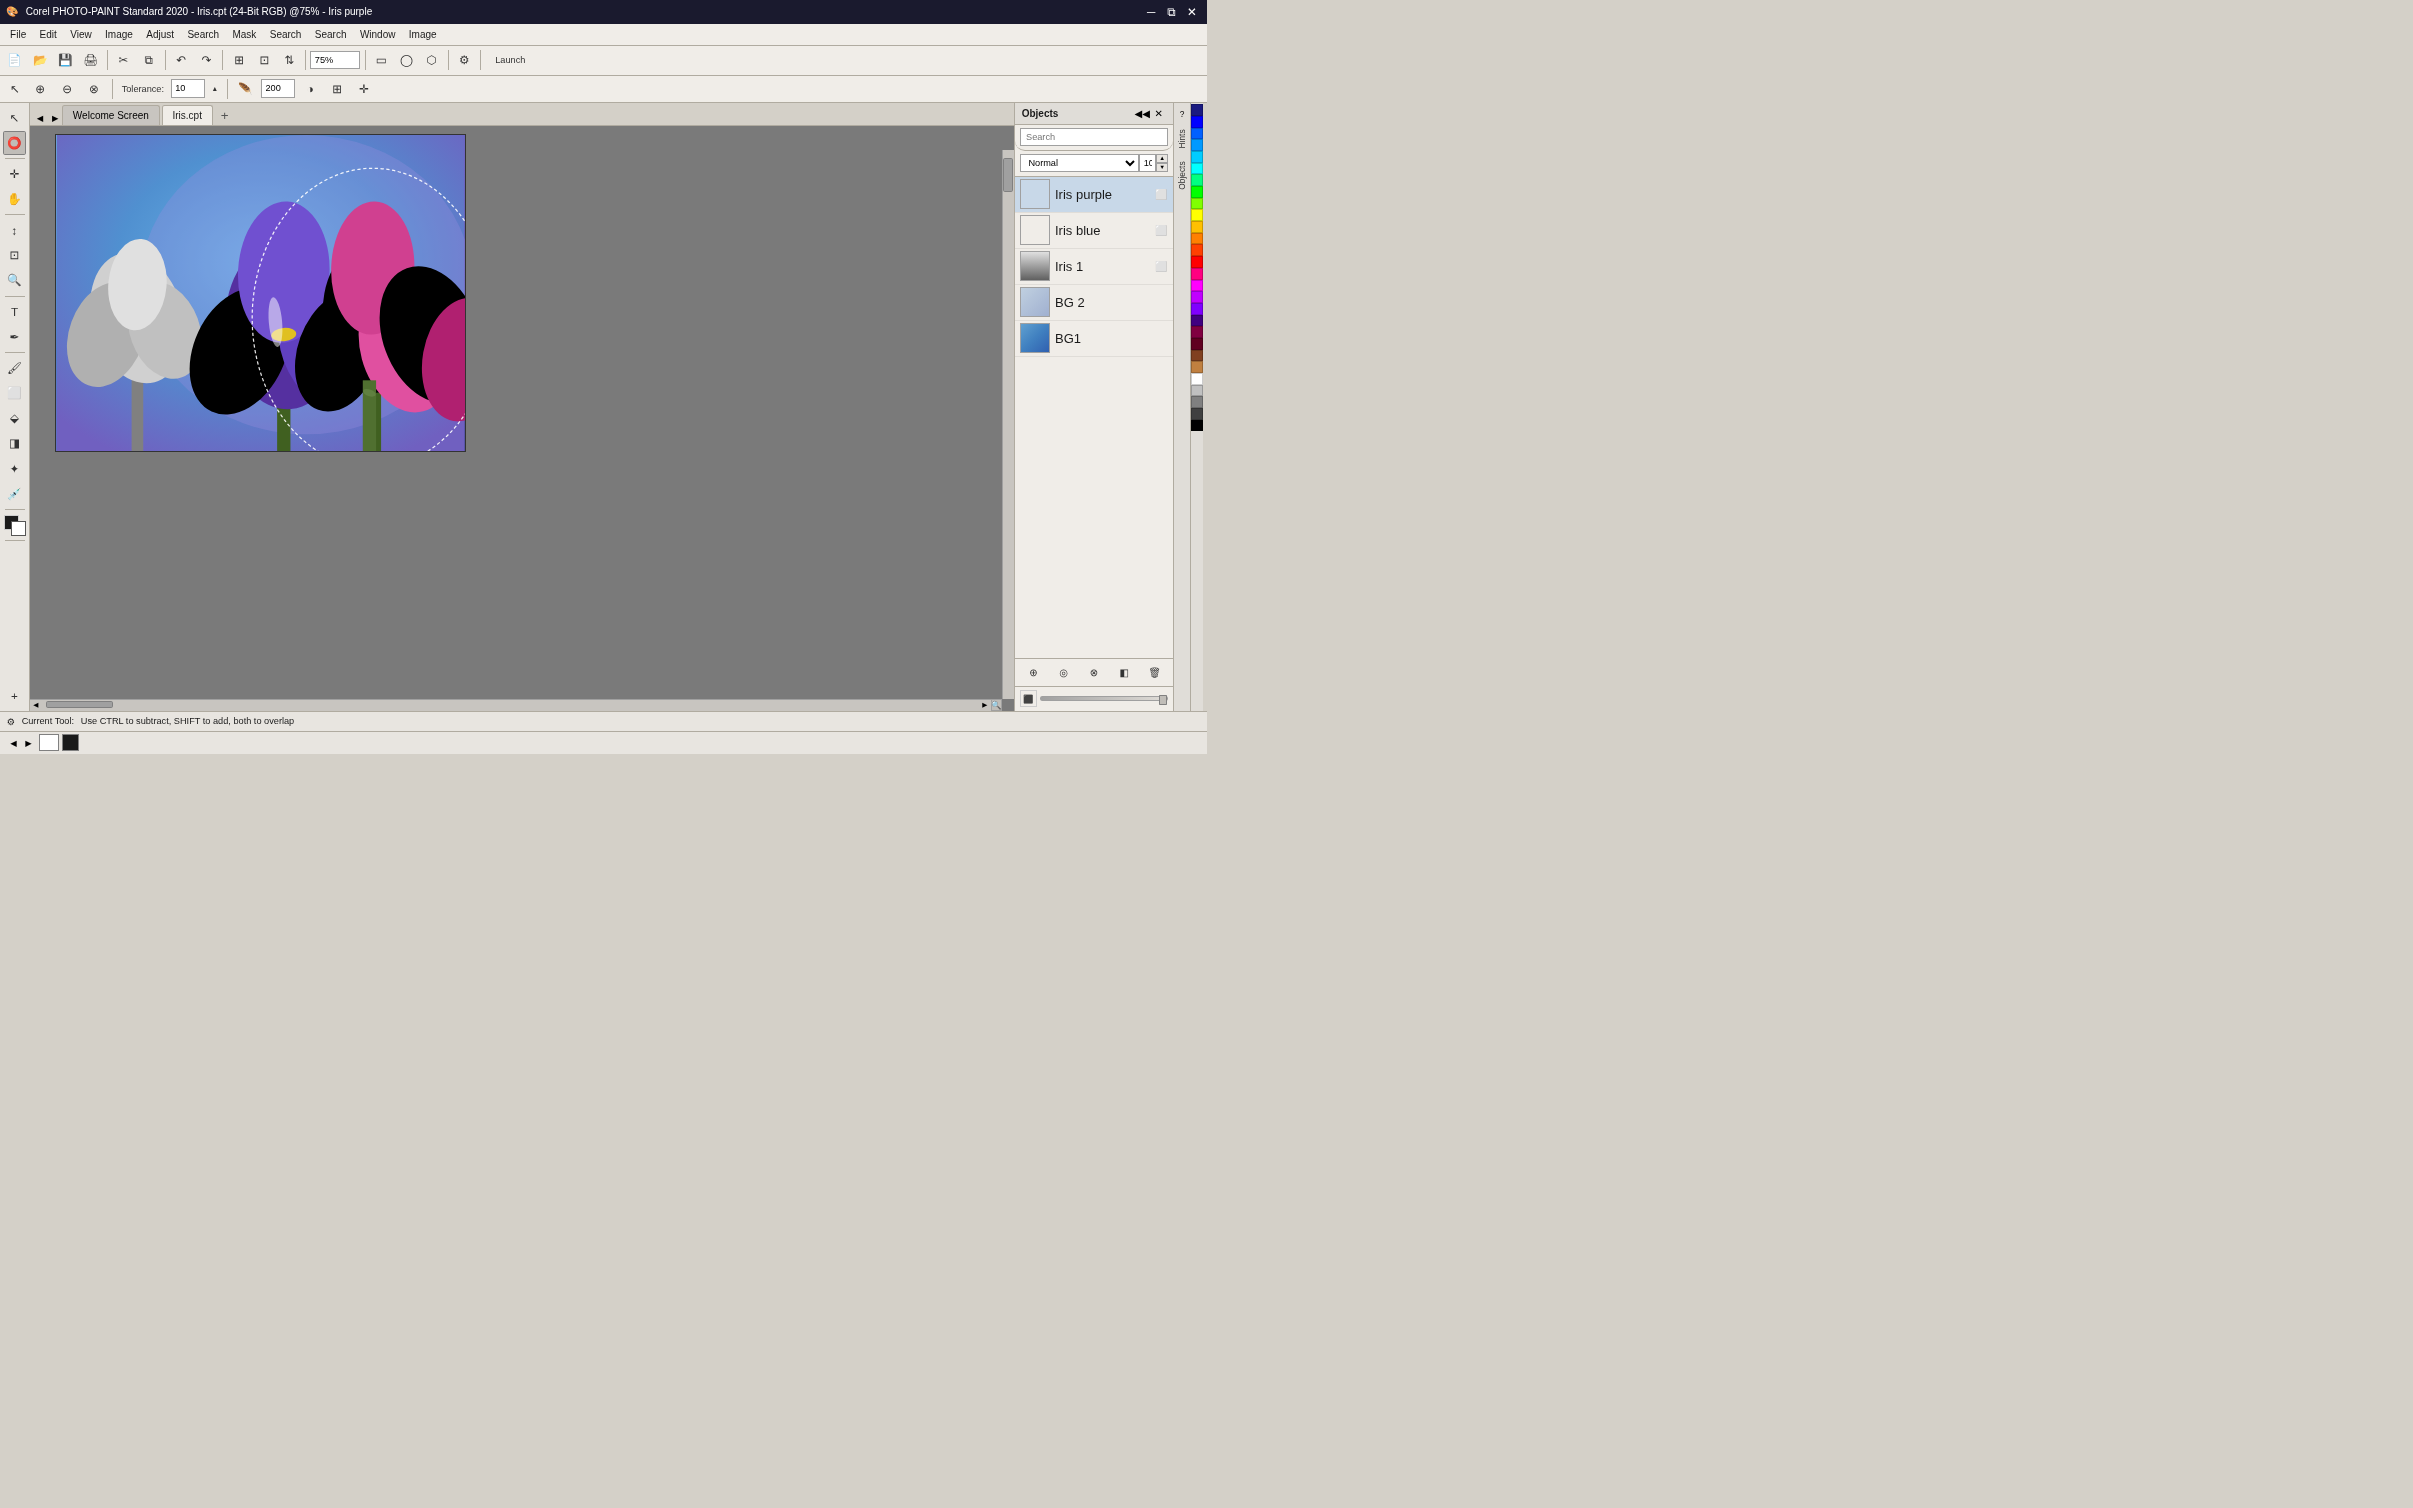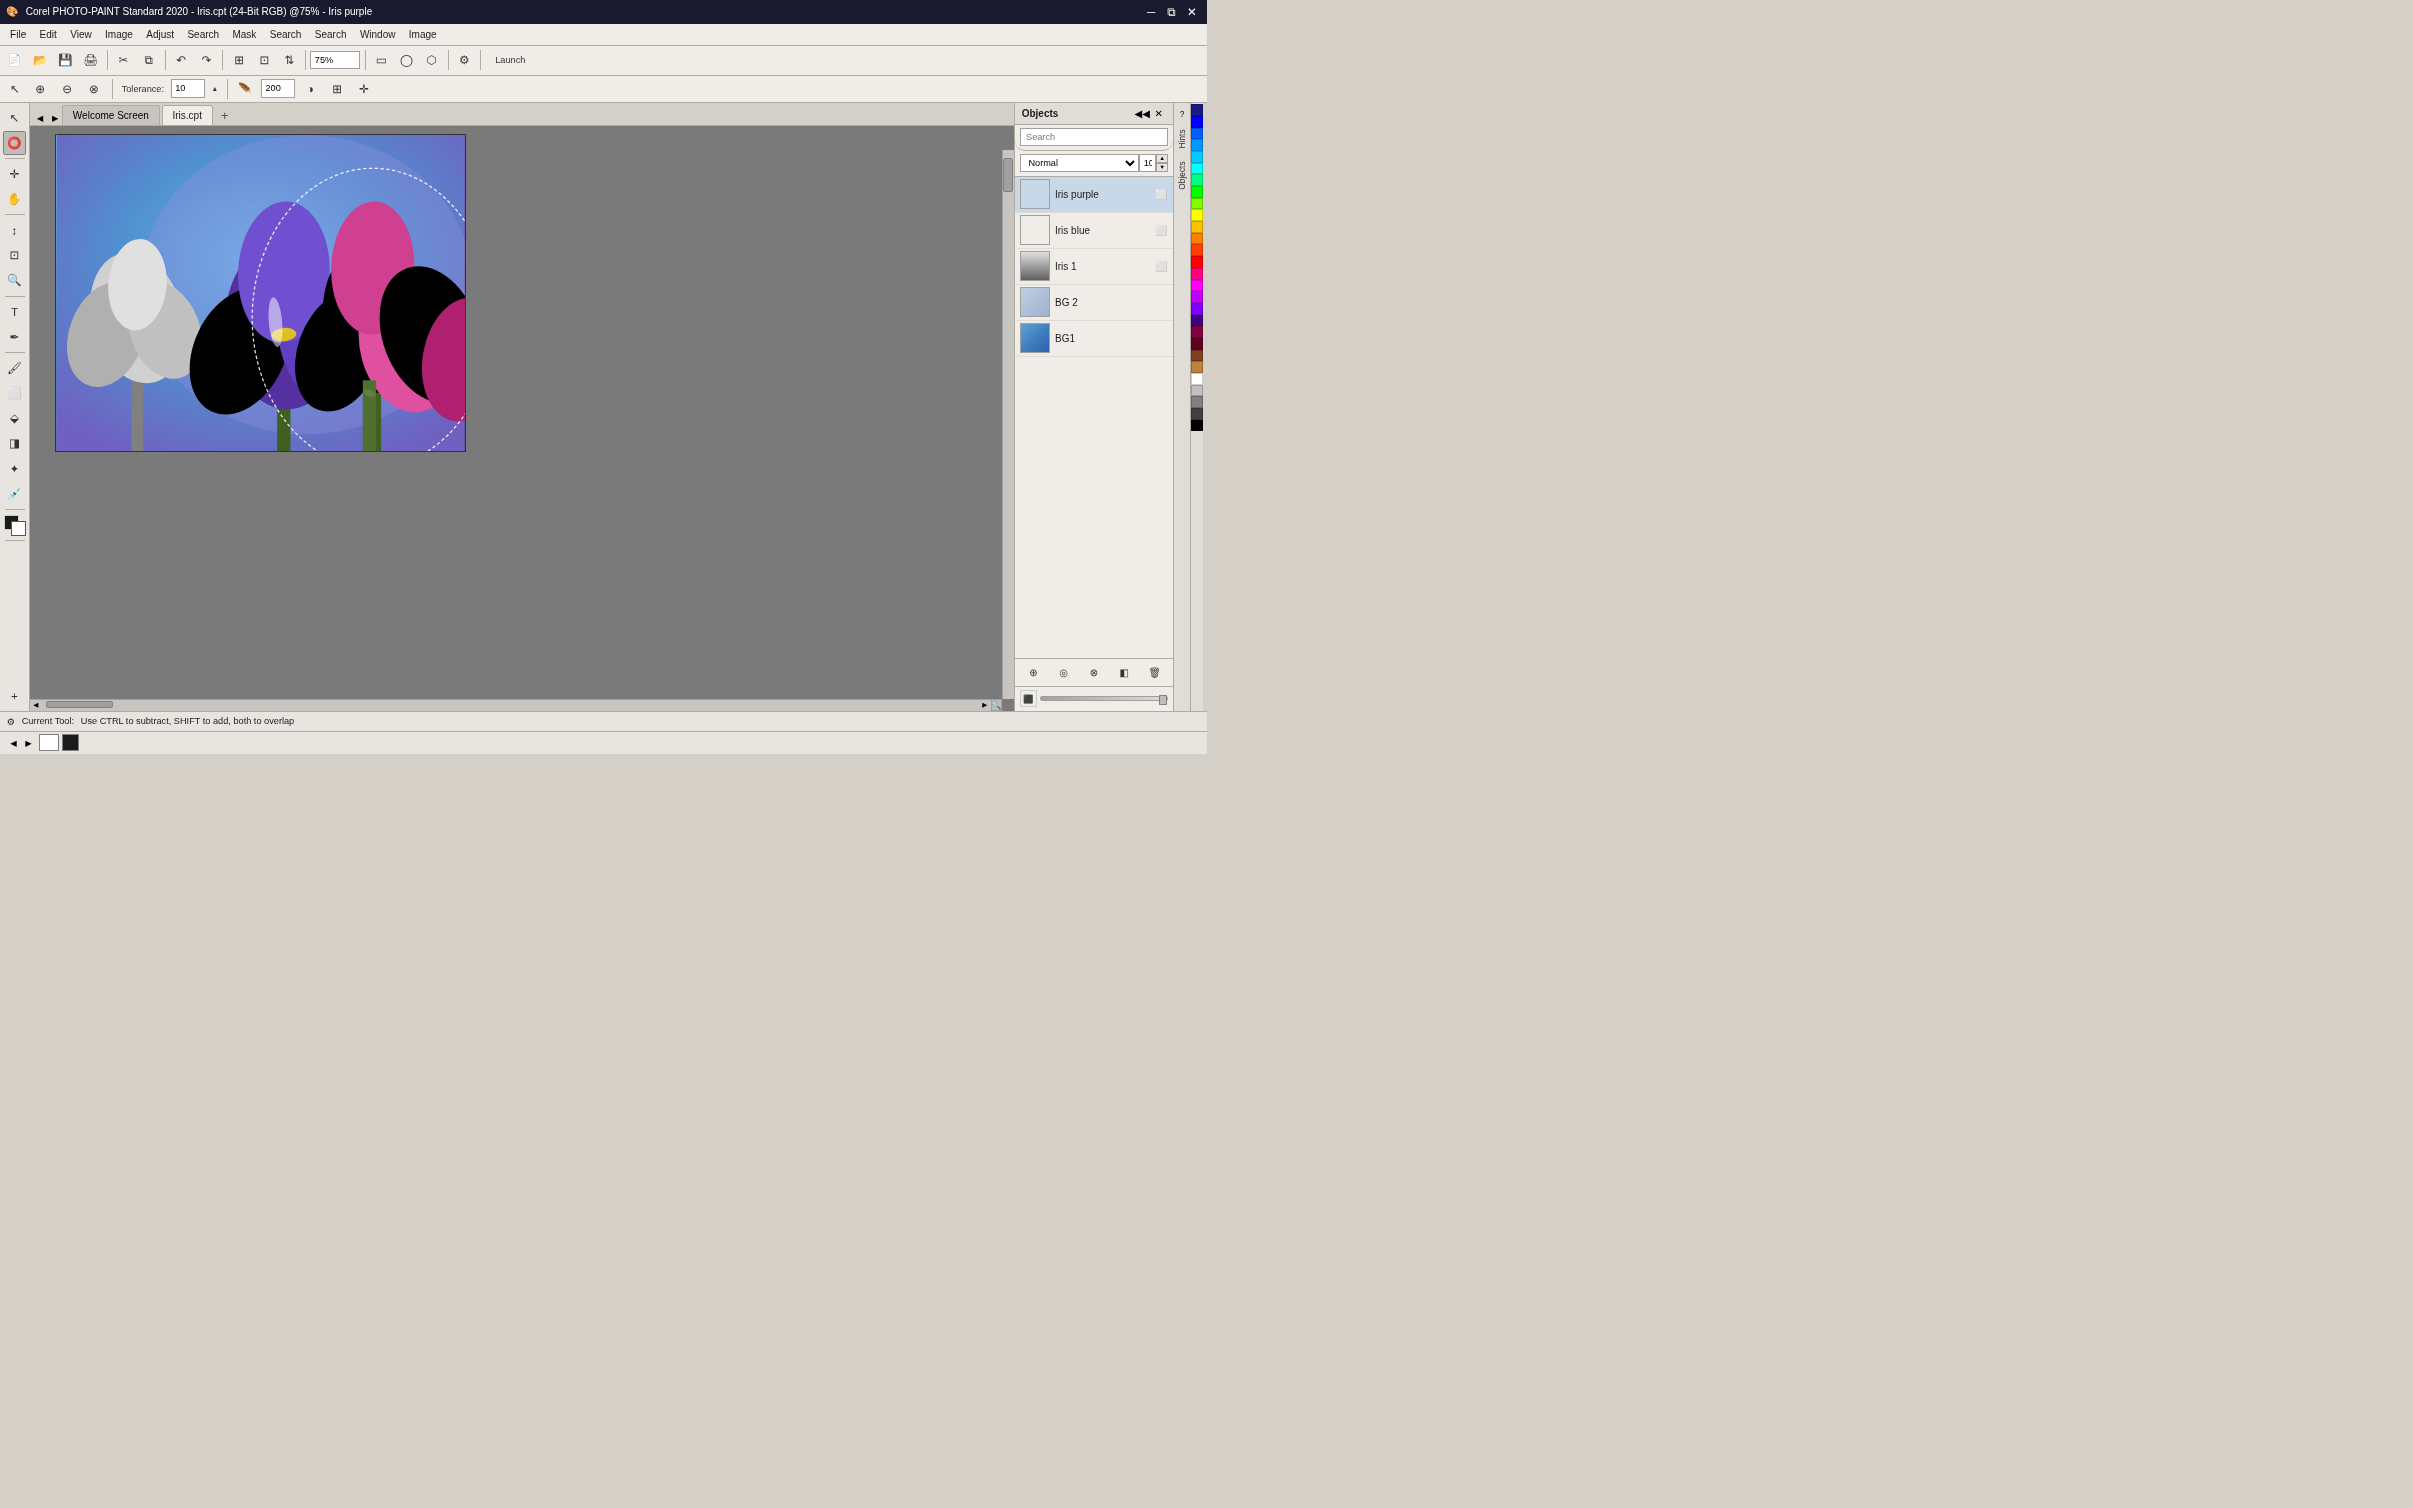--- a/index.html
+++ b/index.html
@@ -276,21 +276,21 @@
     }
     .object-item.selected { background: #c8d8e8; }
 
     .object-thumbnail {
       width: 30px;
       height: 30px;
       border: 0.8px solid #a0a0a0;
       overflow: hidden;
       flex-shrink: 0;
     }
-    .object-name { font-size: 10px; flex: 1; color: #1a1a1a; }
+    .object-name { font-size: 13px; flex: 1; color: #1a1a1a; }
     .object-icon { font-size: 10px; color: #555; }
 
     
     #panel-bottom {
       border-top: 0.8px solid #b0aba0;
       padding: 3.4px 5px;
       display: flex;
       gap: 3.4px;
       justify-content: space-around;
     }

